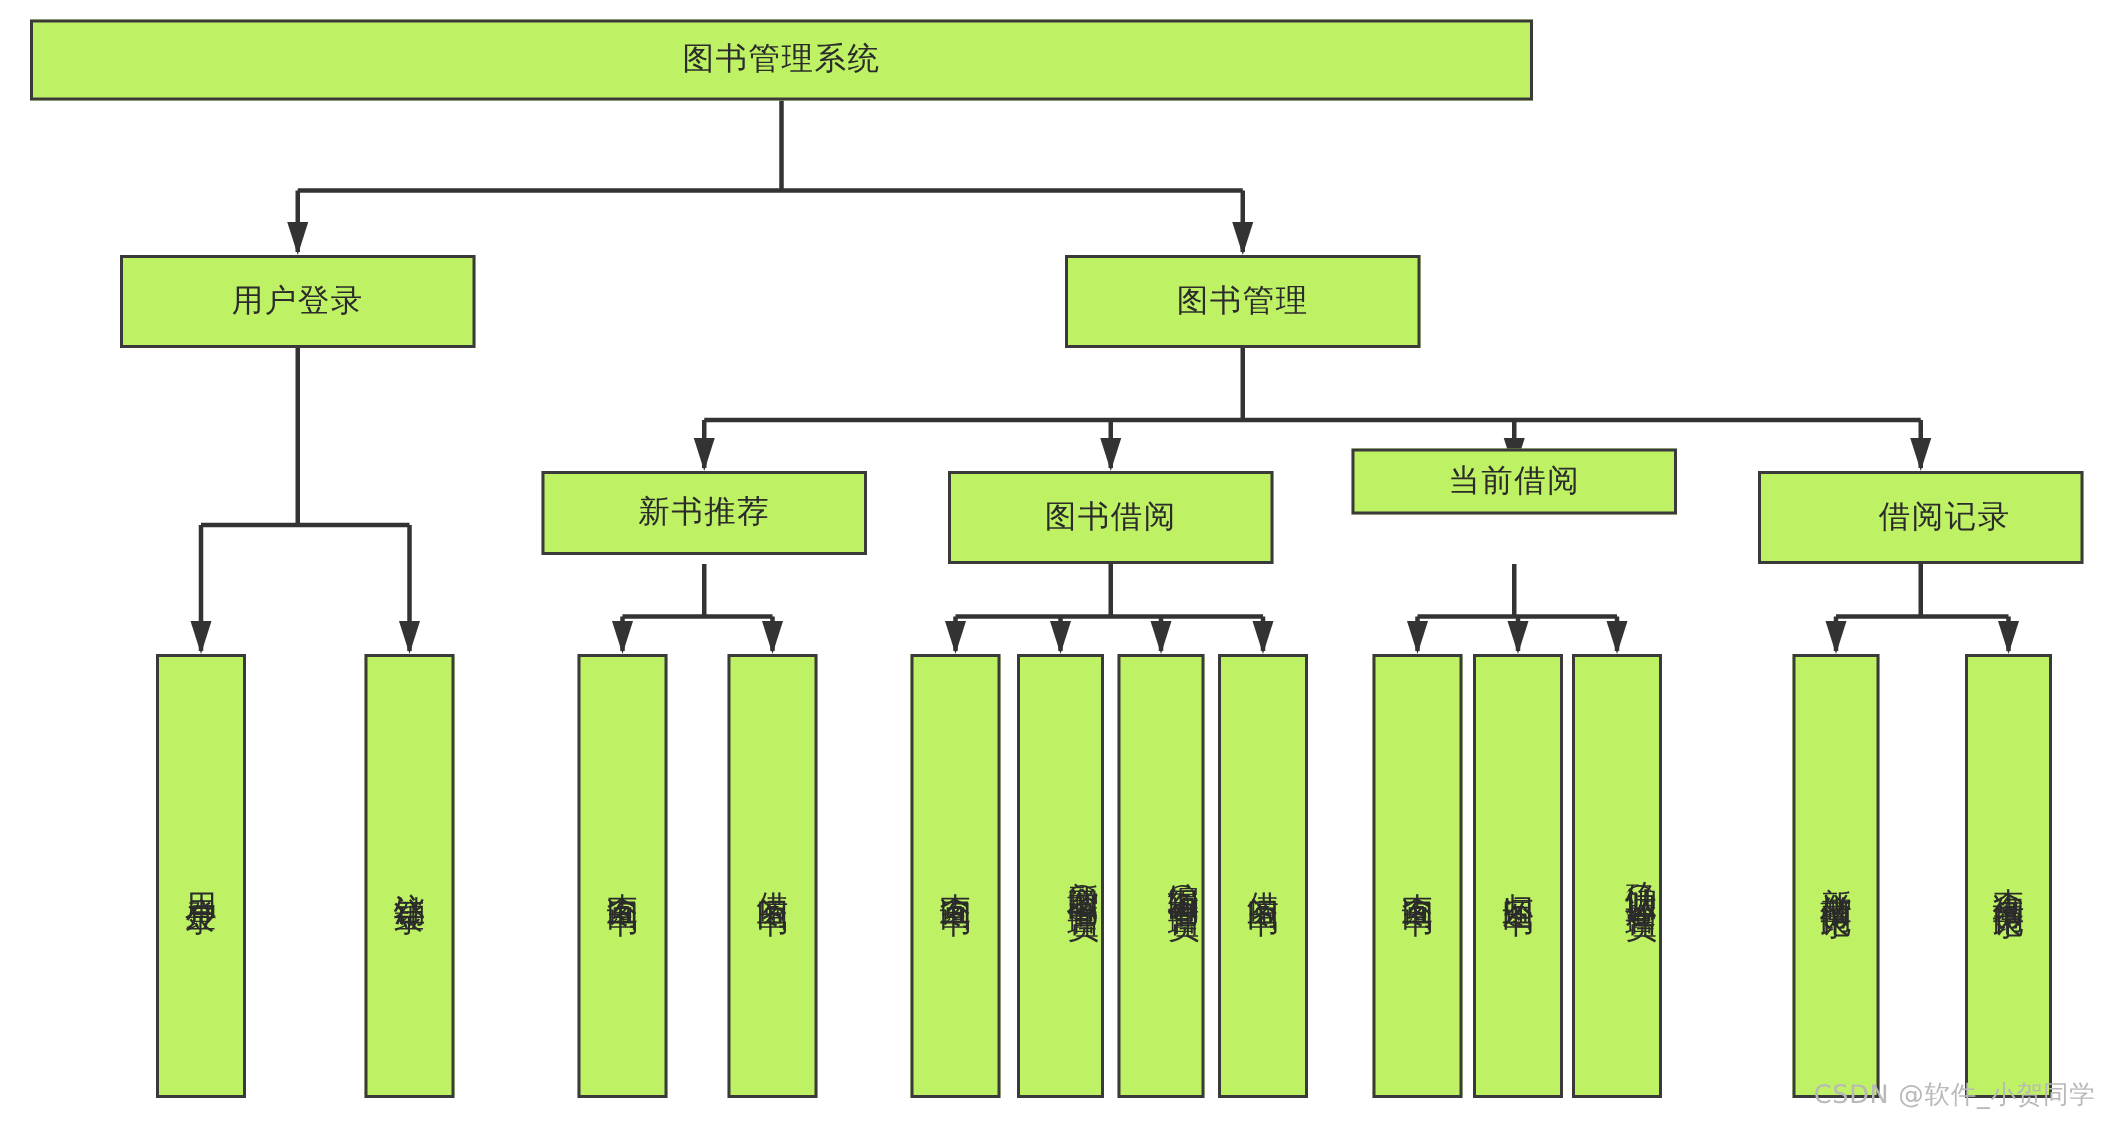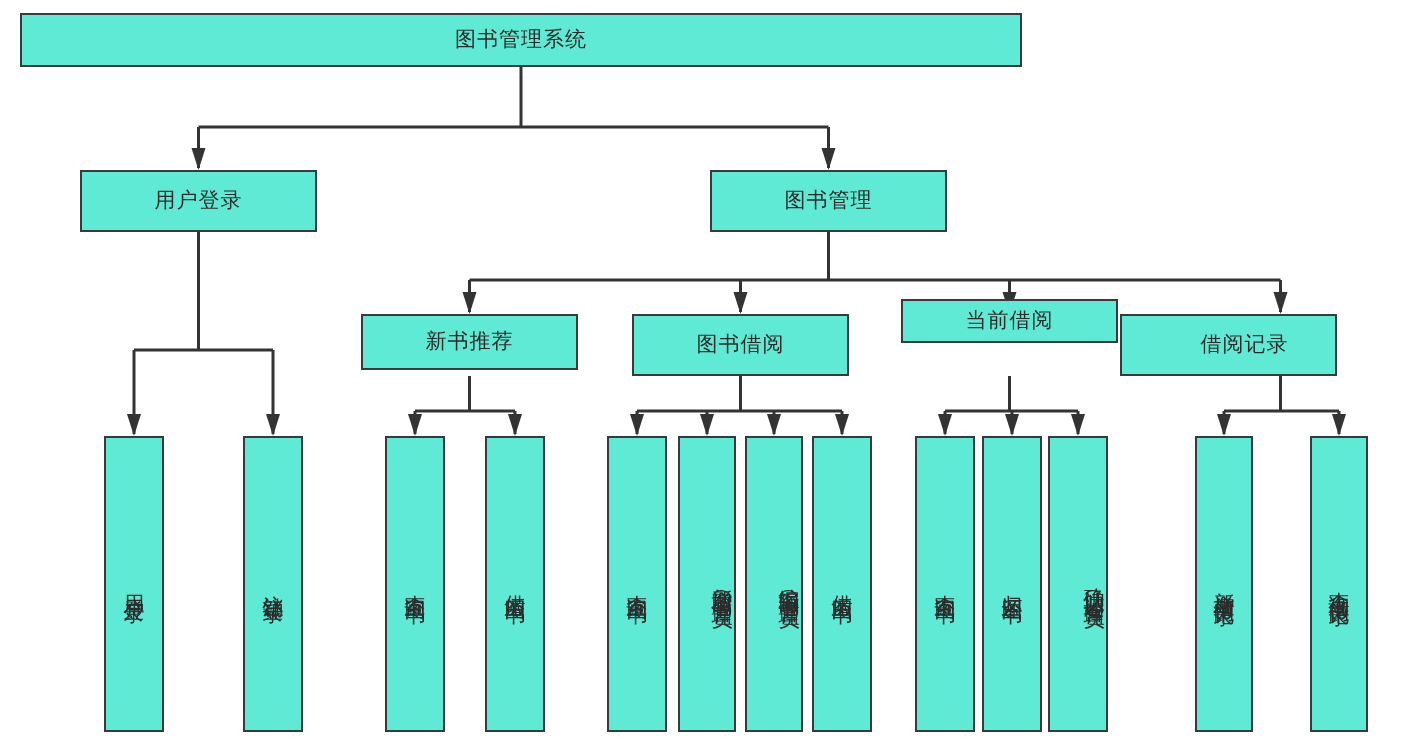--- a/index.html
+++ b/index.html
@@ -21,21 +21,21 @@
   #edges {
     position: absolute;
     left: 0;
     top: 0;
     width: 1405px;
     height: 747px;
   }
   .node {
     position: absolute;
     box-sizing: border-box;
-    background: #5eead4;
+    background: #bef264;
     border: 2px solid #3a3a3a;
     display: flex;
     align-items: center;
     justify-content: center;
     color: #2b2b2b;
     z-index: 2;
   }
   .node-h {
     font-size: 21px;
     letter-spacing: 1px;
@@ -137,21 +137,21 @@
       </div>
       <div class="node node-h" style="left: 361px; top: 314px; width: 217px; height: 56px; border-color: rgb(58, 58, 58); color: rgb(43, 43, 43);">
         <span>新书推荐</span>
       </div>
       <div class="node node-h" style="left: 632px; top: 314px; width: 217px; height: 62px; border-color: rgb(58, 58, 58); color: rgb(43, 43, 43);">
         <span>图书借阅</span>
       </div>
       <div class="node node-h" style="left: 901px; top: 299px; width: 217px; height: 44px; border-color: rgb(58, 58, 58); color: rgb(43, 43, 43); text-align: right;">
         <span>当前借阅</span>
       </div>
-      <div class="node node-h" style="left: 1120px; top: 314px; width: 217px; height: 62px; border-color: rgb(58, 58, 58); color: rgb(43, 43, 43); padding-left: 32px;">
+      <div class="node node-h" style="left: 1172px; top: 314px; width: 217px; height: 62px; border-color: rgb(58, 58, 58); color: rgb(43, 43, 43); padding-left: 32px;">
         <span>借阅记录</span>
       </div>
       <div class="node node-v centered" style="left: 104px; top: 436px; width: 60px; height: 296px; border-color: rgb(58, 58, 58); color: rgb(43, 43, 43);">
         <span>用户登录</span>
       </div>
       <div class="node node-v centered" style="left: 243px; top: 436px; width: 60px; height: 296px; border-color: rgb(58, 58, 58); color: rgb(43, 43, 43);">
         <span>注销登录</span>
       </div>
       <div class="node node-v centered" style="left: 385px; top: 436px; width: 60px; height: 296px; border-color: rgb(58, 58, 58); color: rgb(43, 43, 43);">
         <span>查询图书</span>
@@ -180,13 +180,14 @@
       <div class="node node-v" style="left: 1048px; top: 436px; width: 60px; height: 296px; border-color: rgb(58, 58, 58); color: rgb(43, 43, 43);">
         <span>确认归还（管理员）</span>
       </div>
       <div class="node node-v centered" style="left: 1195px; top: 436px; width: 58px; height: 296px; border-color: rgb(58, 58, 58); color: rgb(43, 43, 43);">
         <span>新增借阅记录</span>
       </div>
       <div class="node node-v centered" style="left: 1310px; top: 436px; width: 58px; height: 296px; border-color: rgb(58, 58, 58); color: rgb(43, 43, 43);">
         <span>查询借阅记录</span>
       </div>
     </div>
+  <div class="watermark">CSDN @软件_小贺同学</div>
 </div>
 
 </body></html>

